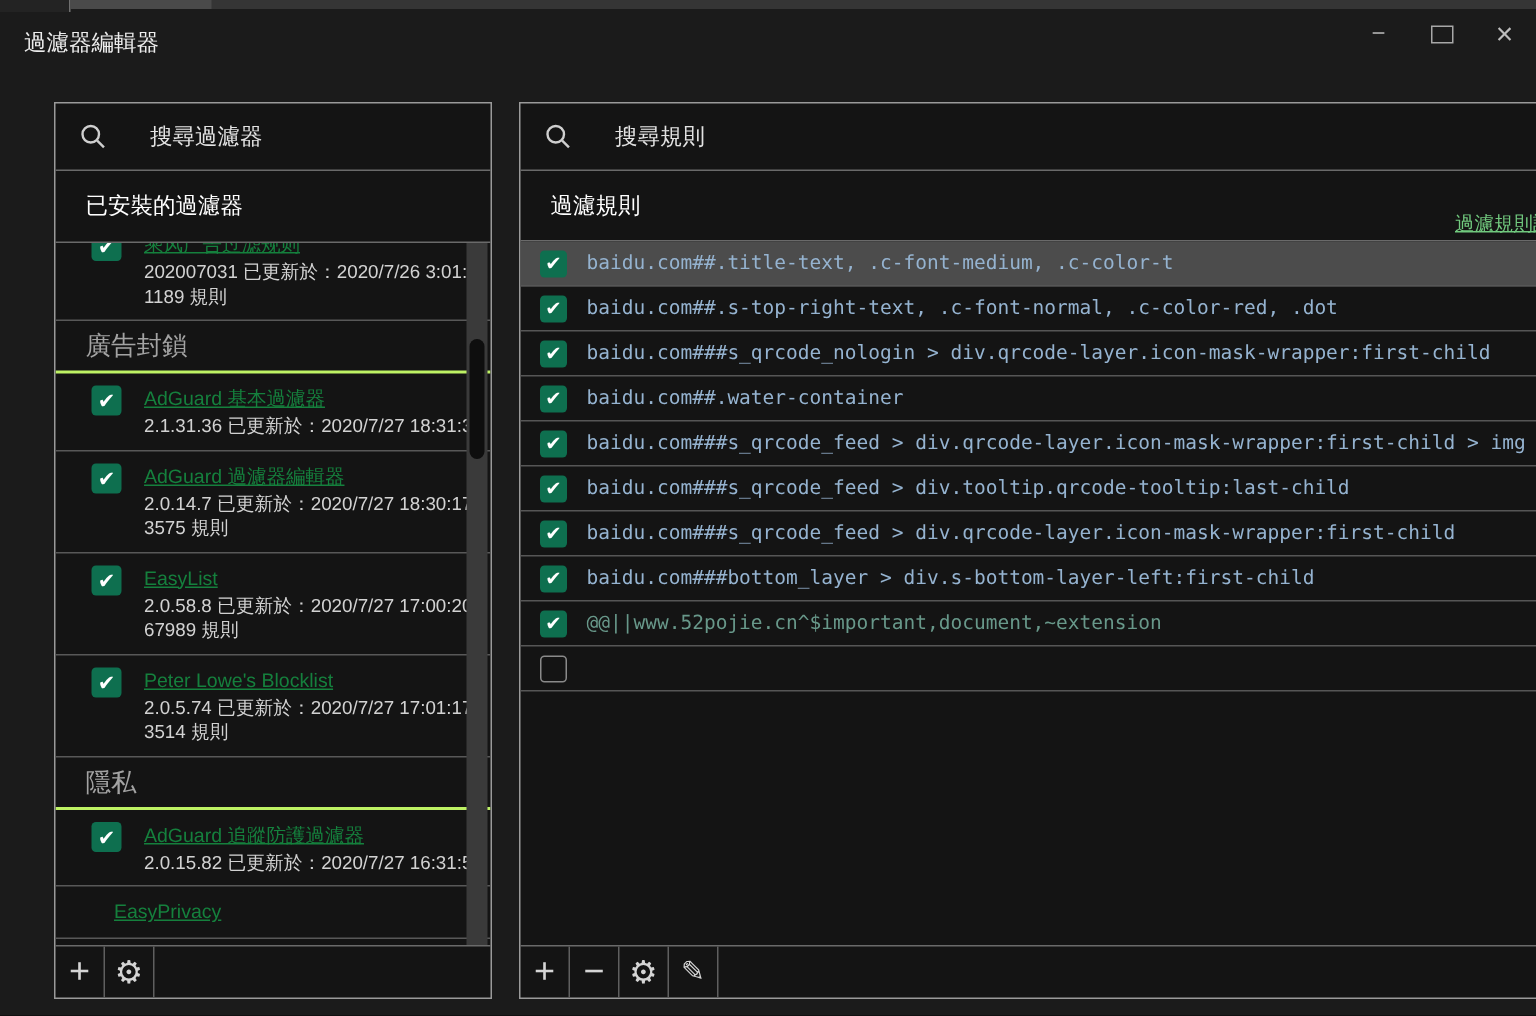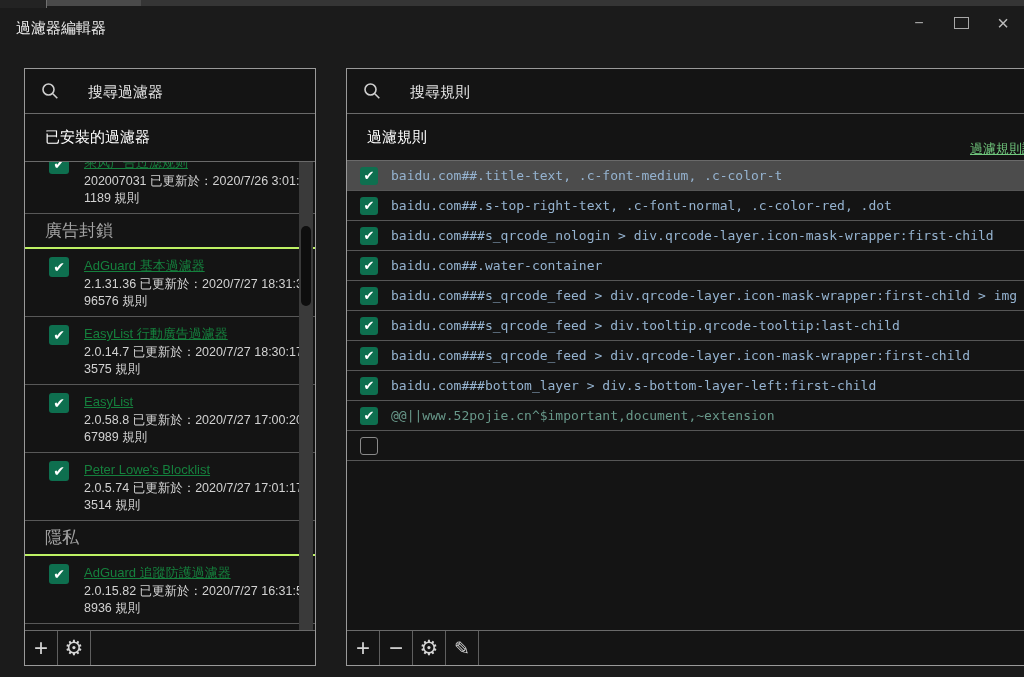--- a/index.html
+++ b/index.html
@@ -18,21 +18,21 @@
   .win-controls { position:absolute; right:0; top:2px; display:flex; }
   .win-btn { width:42px; height:30px; display:flex; align-items:center; justify-content:center; color:#a8a8a8; font-size:16px; }
   .win-btn.max span { display:block; width:13px; height:10px; border:1px solid #a8a8a8; }
   .win-btn.close { color:#bdbdbd; font-size:20px; }
 
   .panel {
     position:absolute; top:68px; height:598px; box-sizing:border-box;
     background:#141414; border:1px solid #9a9a9a;
     display:flex; flex-direction:column;
   }
-  .panel.left  { left:24px;  width:292px; }
+  .panel.left  { left:36px;  width:292px; }
   .panel.right { left:346px; width:728px; }
 
   .search-row { flex:0 0 44px; display:flex; align-items:center; border-bottom:1px solid #6a6a6a; }
   .search-row svg { margin-left:16px; flex:0 0 auto; }
   .search-input {
     flex:1; margin-left:27px; margin-right:10px; background:transparent; border:none; outline:none;
     color:#e3e3e3; font-size:15px; font-family:inherit;
   }
   .search-input::placeholder { color:#e3e3e3; opacity:1; }
 
@@ -124,27 +124,26 @@
       <div class="f-meta">202007031 已更新於：2020/7/26 3:01:21</div>
       <div class="f-meta">1189 規則</div>
     </div>
   </div>
         <div class="f-section">廣告封鎖</div>
         <div class="f-item">
     <span class="cb checked">✔</span>
     <div class="f-texts">
       <div class="f-title">AdGuard 基本過濾器</div>
       <div class="f-meta">2.1.31.36 已更新於：2020/7/27 18:31:37</div>
-      <div class="f-meta">96576 規則</div>
-    </div>
-  </div>
-        <div class="f-item">
-    <span class="cb checked">✔</span>
-    <div class="f-texts">
-      <div class="f-title">EasyList 行動廣告過濾器</div>
+    </div>
+  </div>
+        <div class="f-item">
+    <span class="cb checked">✔</span>
+    <div class="f-texts">
+      <div class="f-title">AdGuard 過濾器編輯器</div>
       <div class="f-meta">2.0.14.7 已更新於：2020/7/27 18:30:17</div>
       <div class="f-meta">3575 規則</div>
     </div>
   </div>
         <div class="f-item">
     <span class="cb checked">✔</span>
     <div class="f-texts">
       <div class="f-title">EasyList</div>
       <div class="f-meta">2.0.58.8 已更新於：2020/7/27 17:00:20</div>
       <div class="f-meta">67989 規則</div>
@@ -157,21 +156,20 @@
       <div class="f-meta">2.0.5.74 已更新於：2020/7/27 17:01:17</div>
       <div class="f-meta">3514 規則</div>
     </div>
   </div>
         <div class="f-section">隱私</div>
         <div class="f-item">
     <span class="cb checked">✔</span>
     <div class="f-texts">
       <div class="f-title">AdGuard 追蹤防護過濾器</div>
       <div class="f-meta">2.0.15.82 已更新於：2020/7/27 16:31:52</div>
-      <div class="f-meta">8936 規則</div>
     </div>
   </div>
         <div class="f-item">
 
     <div class="f-texts">
       <div class="f-title">EasyPrivacy</div>
       <div class="f-meta"></div>
       <div class="f-meta"></div>
     </div>
   </div>

